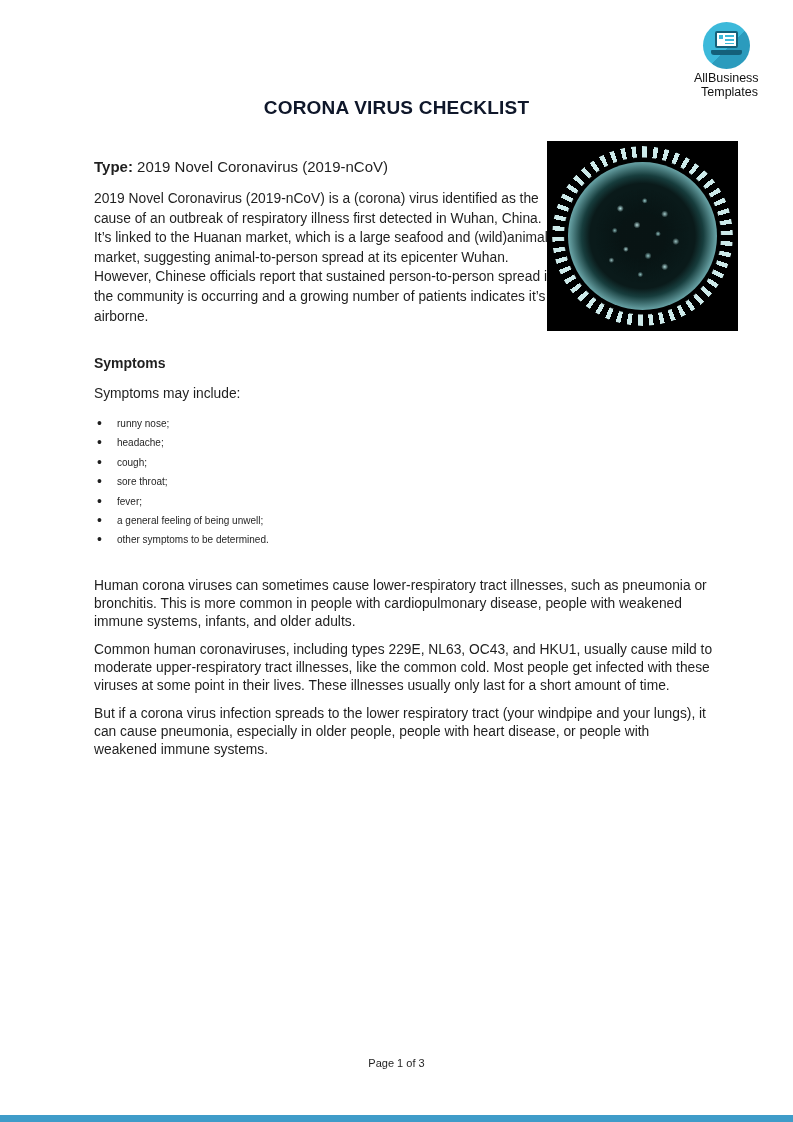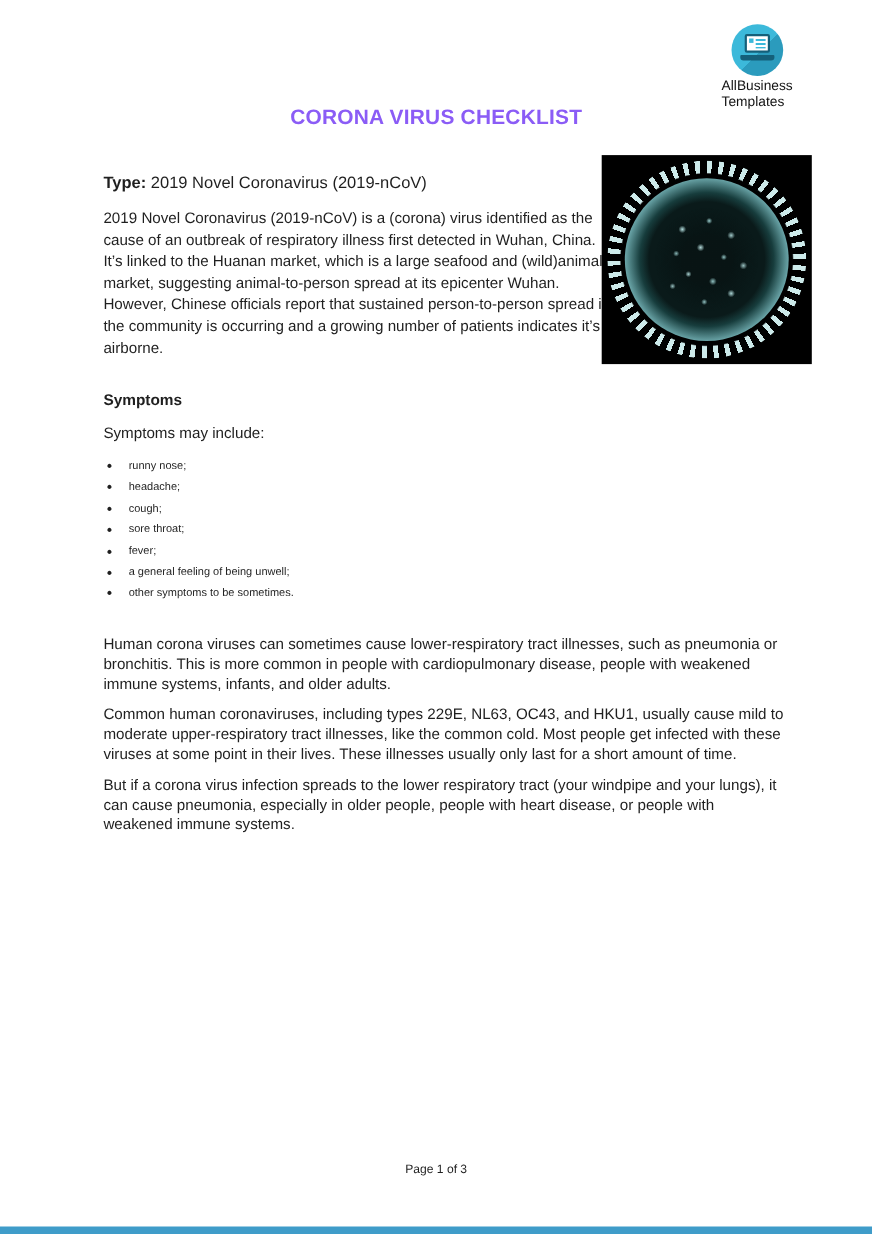--- a/index.html
+++ b/index.html
@@ -4,21 +4,21 @@
 <style>
   * { margin:0; padding:0; box-sizing:border-box; }
   html,body { background:#ffffff; }
   body { font-family:"Liberation Sans", sans-serif; color:#1f1f1f; }
   .page {
     position:relative; width:793px; height:1122px; margin:0 auto;
     background:#ffffff; overflow:hidden;
   }
 
   
-  .logo { position:absolute; top:22px; left:656px; width:64px; text-align:left; }
+  .logo { position:absolute; top:22px; left:694px; width:64px; text-align:right; }
   .logo-circle {
     position:relative; width:47px; height:47px; margin:0 auto 2px auto; border-radius:50%;
     background:linear-gradient(135deg,#3cb9da 0 54%,#2b9bbd 54%);
   }
   .laptop-screen {
     position:absolute; top:9px; left:12px; width:23px; height:17px;
     background:#ffffff; border:2px solid #14607a; border-radius:2px;
   }
   .laptop-screen::before {
     content:""; position:absolute; left:2px; top:2px; width:4px; height:4px; background:#3cb9da;
@@ -29,21 +29,21 @@
   }
   .laptop-base {
     position:absolute; top:28px; left:8px; width:31px; height:5px;
     background:#14607a; border-radius:1px 1px 3px 3px;
   }
   .logo-text { font-size:12.5px; line-height:14px; color:#121212; }
 
   
   .title {
     position:absolute; top:97px; left:0; width:100%; text-align:center;
-    font-size:19px; font-weight:bold; color:#8b5cf6; letter-spacing:0.2px;
+    font-size:19px; font-weight:bold; color:#0f172a; letter-spacing:0.2px;
   }
 
   
   .type-line { position:absolute; top:158px; left:94px; font-size:15px; }
   .type-line .b { font-weight:bold; }
   .intro {
     position:absolute; top:189px; left:94px; width:468px;
     font-size:13.8px; line-height:19.6px;
   }
   .h2 {
@@ -136,21 +136,21 @@
 
   <p class="symptoms-intro">Symptoms may include:</p>
 
   <ul class="symptom-list">
     <li>runny nose;</li>
     <li>headache;</li>
     <li>cough;</li>
     <li>sore throat;</li>
     <li>fever;</li>
     <li>a general feeling of being unwell;</li>
-    <li>other symptoms to be sometimes.</li>
+    <li>other symptoms to be determined.</li>
   </ul>
 
   <div class="paras">
     <p>Human corona viruses can sometimes cause lower-respiratory tract illnesses, such as pneumonia or bronchitis. This is more common in people with cardiopulmonary disease, people with weakened immune systems, infants, and older adults.</p>
     <p>Common human coronaviruses, including types 229E, NL63, OC43, and HKU1, usually cause mild to moderate upper-respiratory tract illnesses, like the common cold. Most people get infected with these viruses at some point in their lives. These illnesses usually only last for a short amount of time.</p>
     <p>But if a corona virus infection spreads to the lower respiratory tract (your windpipe and your lungs), it can cause pneumonia, especially in older people, people with heart disease, or people with weakened immune systems.</p>
   </div>
 
   <div class="footer">Page 1 of 3</div>
 

